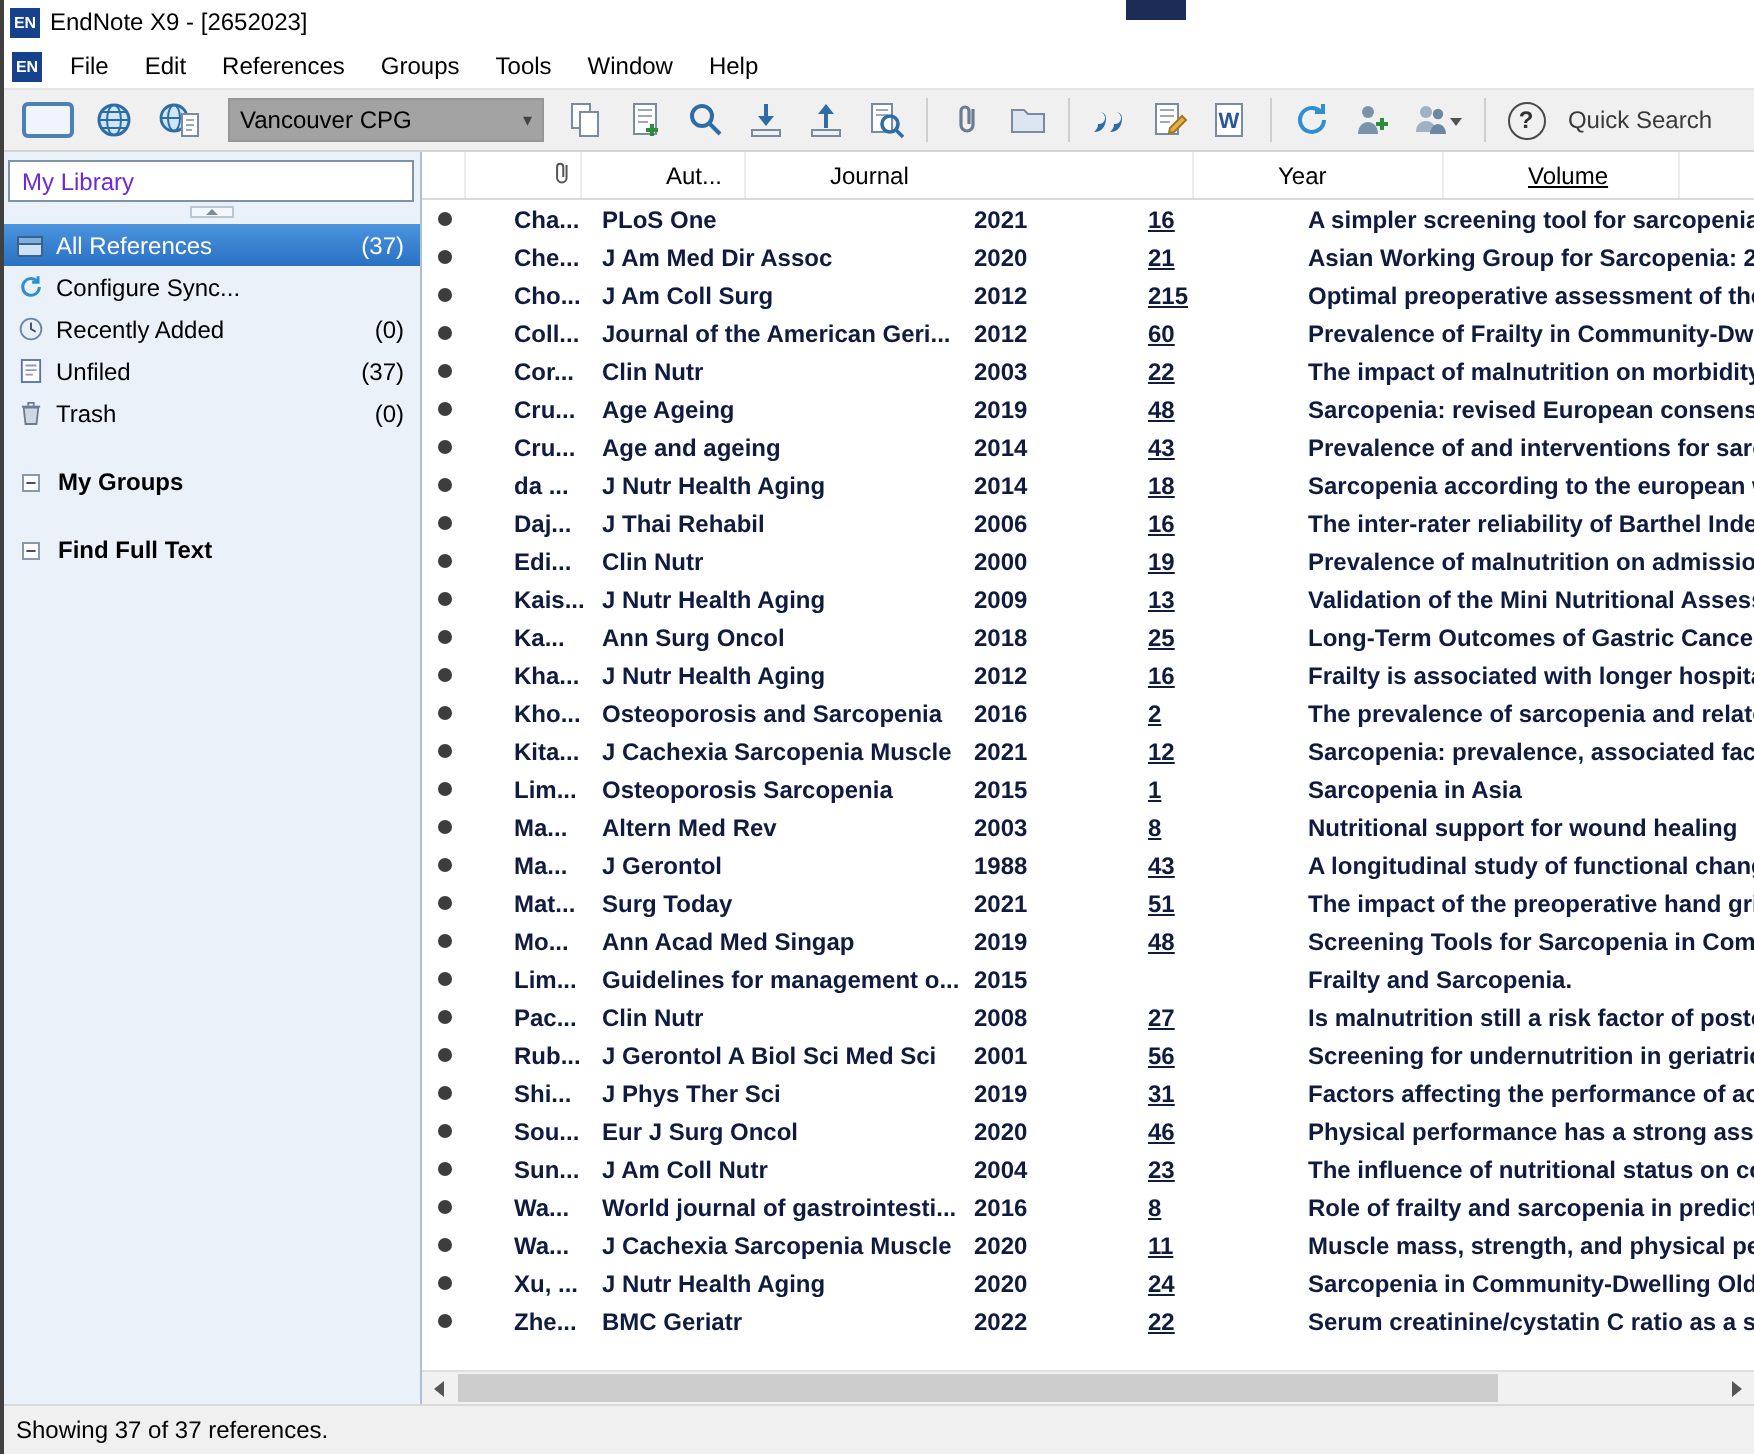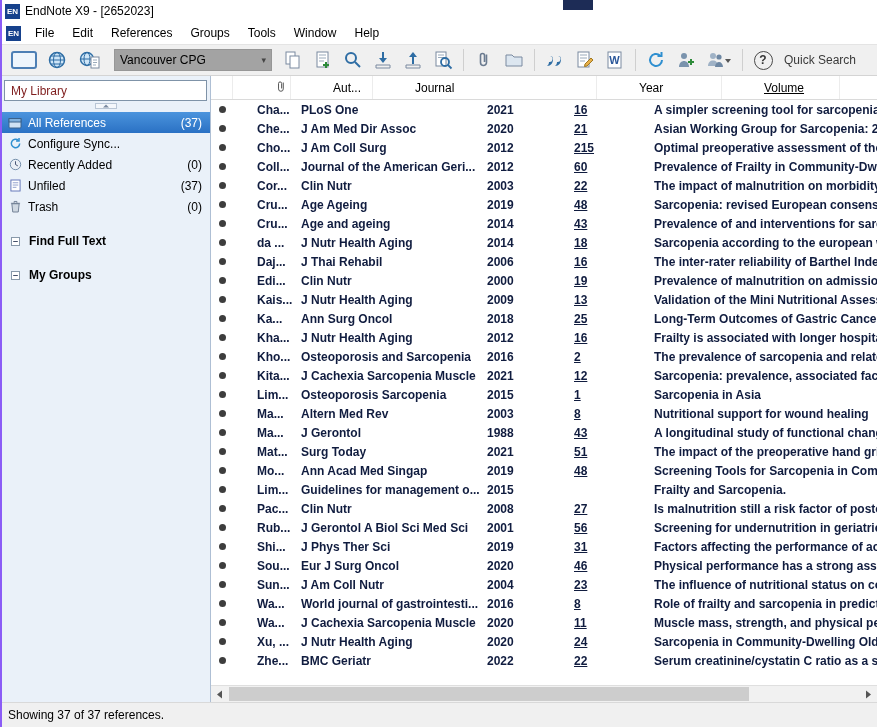--- a/index.html
+++ b/index.html
@@ -4,21 +4,21 @@
 <style>
   * { box-sizing: border-box; }
   html, body { margin: 0; padding: 0; }
   body {
     width: 877px; height: 727px;
     font-family: "Liberation Sans", sans-serif;
     font-size: 12px;
     overflow: hidden;
     background: #fff;
   }
-  .window { width: 100%; height: 100%; display: flex; flex-direction: column; border-left: 2px solid #8b5cf6; }
+  .window { width: 100%; height: 100%; display: flex; flex-direction: column; border-left: 2px solid #404040; }
 
   
   .titlebar { height: 22px; flex: 0 0 auto; background: #fff; display: flex; align-items: center; gap: 5px; padding-left: 3px; position: relative; }
   .app-badge { width: 15px; height: 15px; background: #16418c; color: #fff; font-size: 8px; font-weight: bold; display: flex; align-items: center; justify-content: center; flex: 0 0 auto; }
   .title-text { color: #000; }
   .title-artifact { position: absolute; left: 561px; top: 0; width: 30px; height: 10px; background: #1d2c56; }
 
   
   .menubar { height: 22px; flex: 0 0 auto; background: #fff; display: flex; align-items: center; padding-left: 4px; }
   .menu-badge { width: 15px; height: 15px; background: #16418c; color: #fff; font-size: 8px; font-weight: bold; display: flex; align-items: center; justify-content: center; margin-right: 5px; }
@@ -33,21 +33,21 @@
   .dd-arrow { font-size: 9px; color: #444; }
   .sep { width: 1px; height: 22px; background: #cfcfcf; margin: 0 4px; flex: 0 0 auto; }
   .help-btn { width: 19px; height: 19px; border: 1.5px solid #4a4a4a; border-radius: 50%; display: flex; align-items: center; justify-content: center; font-weight: bold; color: #333; }
   .quick-search { margin-left: auto; color: #3a3a3a; padding-right: 16px; text-align: right; }
 
   
   .main { flex: 1; display: flex; min-height: 0; }
 
   
   .sidebar { width: 209px; flex: 0 0 auto; background: #eaf1f9; border-right: 1px solid #aebfd4; display: flex; flex-direction: column; padding-top: 3px; }
-  .library-header { margin: 1px 3px 1px 2px; background: #fff; border: 1px solid #7f93a8; height: 21px; display: flex; align-items: center; padding: 0 6px; color: #7f1d1d; }
+  .library-header { margin: 1px 3px 1px 2px; background: #fff; border: 1px solid #7f93a8; height: 21px; display: flex; align-items: center; padding: 0 6px; color: #6d28d9; }
   .collapse-notch { width: 28px; height: 7px; margin: 0 auto 3px auto; display: flex; align-items: center; justify-content: center; }
   .side-item { height: 21px; display: flex; align-items: center; gap: 5px; padding: 0 8px 0 5px; color: #000; cursor: default; }
   .side-item.selected { background: linear-gradient(#4b94dd, #2a71c4); color: #fff; }
   .si-icon { width: 16px; display: flex; justify-content: center; flex: 0 0 auto; }
   .si-count { margin-left: auto; }
   .side-group { height: 20px; display: flex; align-items: center; gap: 6px; padding-left: 5px; font-weight: bold; margin-top: 14px; color: #000; }
 
   
   .content { flex: 1; display: flex; flex-direction: column; min-width: 0; background: #fff; }
   .thead { height: 24px; flex: 0 0 auto; display: flex; align-items: stretch; border-bottom: 1px solid #dadada; color: #000; gap: 38px; }
@@ -303,31 +303,31 @@
         <span class="si-count">(0)</span>
       </div>
 
       <div class="side-group">
         <span class="si-icon">
           <svg width="9" height="9" viewBox="0 0 9 9">
               <rect x="0.5" y="0.5" width="8" height="8" fill="#fff" stroke="#8899aa"></rect>
               <path d="M2.2 4.5h4.6" stroke="#44506b"></path>
             </svg>
         </span>
-        <span>Find Full Text</span>
+        <span>My Groups</span>
       </div>
 
       <div class="side-group">
         <span class="si-icon">
           <svg width="9" height="9" viewBox="0 0 9 9">
               <rect x="0.5" y="0.5" width="8" height="8" fill="#fff" stroke="#8899aa"></rect>
               <path d="M2.2 4.5h4.6" stroke="#44506b"></path>
             </svg>
         </span>
-        <span>My Groups</span>
+        <span>Find Full Text</span>
       </div>
     </div>
 
     <div class="content">
       <div class="thead">
         <div class="th c-dot"></div>
         <div class="th c-clip">
           <span>
             <svg width="10" height="14" viewBox="0 0 11 14">
                 <path d="M8 3.2v7a2.6 2.6 0 0 1-5.2 0v-6a1.7 1.7 0 0 1 3.4 0v5.5" fill="none" stroke="#555" stroke-width="1.1"></path>

